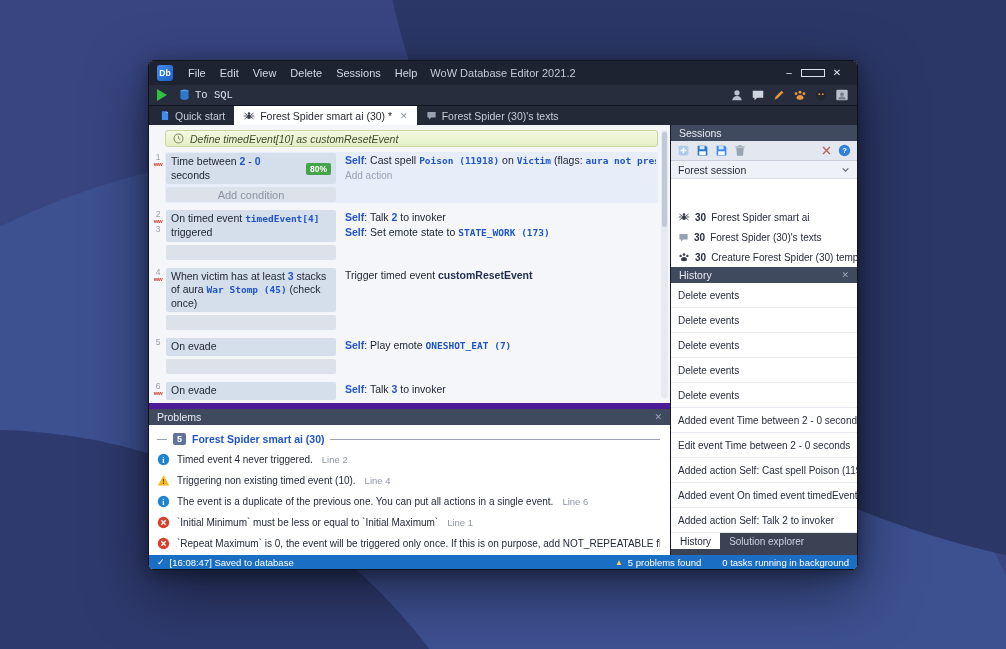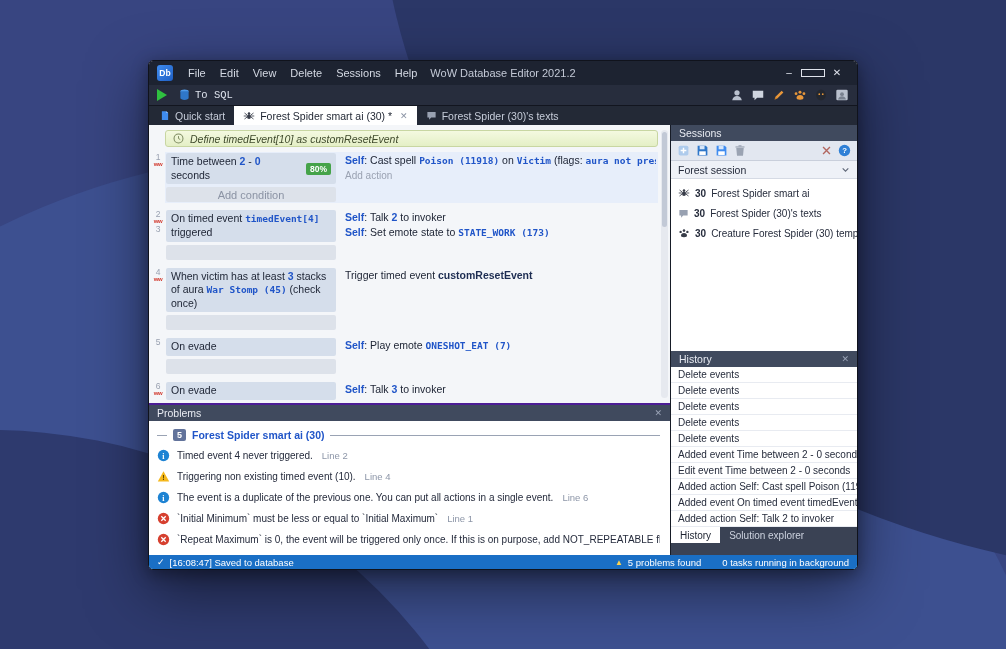--- a/index.html
+++ b/index.html
@@ -67,42 +67,42 @@
   .seg-num { color:#2055c8; font-weight:bold; }
   .seg-ident { color:#1d2d52; font-weight:bold; }
   .editor-sb { position:absolute; right:2px; top:5px; bottom:5px; width:7px; background:#e6e9ef; border-radius:4px; }
   .editor-sb .thumb { position:absolute; top:2px; height:95px; left:1px; right:1px; background:#c2c9d6; border-radius:3px; }
 
   
   .panel-header { height:16px; background:#404a5e; color:#e8ebf2; font-size:10.5px; display:flex; align-items:center; padding:0 8px; flex:none; }
   .panel-close { margin-left:auto; color:#9aa3b6; font-size:9px; }
 
   
-  .problems { flex:1; display:flex; flex-direction:column; min-height:0; border-top:2px solid #4c1d95; }
+  .problems { flex:1; display:flex; flex-direction:column; min-height:0; border-top:6px solid #4c1d95; }
   .problems-body { flex:1; background:#fff; padding:4px 10px 0 8px; overflow:hidden; }
   .problem-group { display:flex; align-items:center; gap:6px; height:20px; }
   .pg-dash { width:10px; height:1px; background:#9aa3b4; flex:none; }
   .pg-count { background:#62739b; color:#fff; font-size:9px; font-weight:bold; border-radius:2px; padding:1px 4px; flex:none; }
   .pg-title { color:#2055c8; font-size:10.5px; font-weight:bold; white-space:nowrap; }
   .pg-line { flex:1; height:1px; background:#9aa3b4; }
   .problem-item { display:flex; align-items:center; gap:7px; height:21px; font-size:10px; color:#252b3c; white-space:nowrap; overflow:hidden; }
   .problem-item .pline { color:#8d96a8; font-size:9.5px; margin-left:2px; flex:none; }
 
   
   .right-col { width:187px; flex:none; border-left:1px solid #161b26; display:flex; flex-direction:column; background:#fff; min-height:0; }
   .sessions-toolbar { height:20px; background:#e2e7f0; border-bottom:1px solid #c9cfdb; display:flex; align-items:center; gap:6px; padding:0 6px; flex:none; }
   .st-right { margin-left:auto; display:flex; gap:6px; align-items:center; }
   .session-select { height:18px; background:#eef1f7; border-bottom:1px solid #d5dae4; display:flex; align-items:center; padding:0 7px; font-size:10.5px; color:#262c3c; flex:none; }
   .session-select .chev { margin-left:auto; }
-  .session-items { padding-top:4px; }
+  .session-items { padding-top:4px;margin-top:24px; }
   .session-item { height:20px; display:flex; align-items:center; gap:5px; padding:0 7px; font-size:10px; color:#262c3c; white-space:nowrap; overflow:hidden; }
   .session-item .sid { font-weight:bold; flex:none; }
   .right-spacer { flex:1; }
   .history-list { flex:none; background:#fff; }
-  .history-item { height:16px; display:flex; align-items:center; padding:0 7px; font-size:10px; color:#262c3c; border-bottom:1px solid #e8ebf1; white-space:nowrap; overflow:hidden; }
+  .history-item { height:25px; display:flex; align-items:center; padding:0 7px; font-size:10px; color:#262c3c; border-bottom:1px solid #e8ebf1; white-space:nowrap; overflow:hidden; }
   .right-tabs { height:16px; background:#3a4254; display:flex; flex:none; }
   .rtab { display:flex; align-items:center; padding:0 9px; font-size:10px; color:#ccd2de; }
   .rtab.active { background:#fff; color:#1d2330; }
   .right-filler { height:12px; background:#3a4254; flex:none; }
 
   
   .statusbar { height:14px; background:#1a6fc5; display:flex; align-items:center; color:#fff; font-size:9.5px; padding:0 8px; gap:5px; flex:none; }
   .check { font-size:9px; }
   .status-right { margin-left:auto; display:flex; align-items:center; gap:5px; }
   .warn-tri { color:#ffd34d; font-size:8px; }

